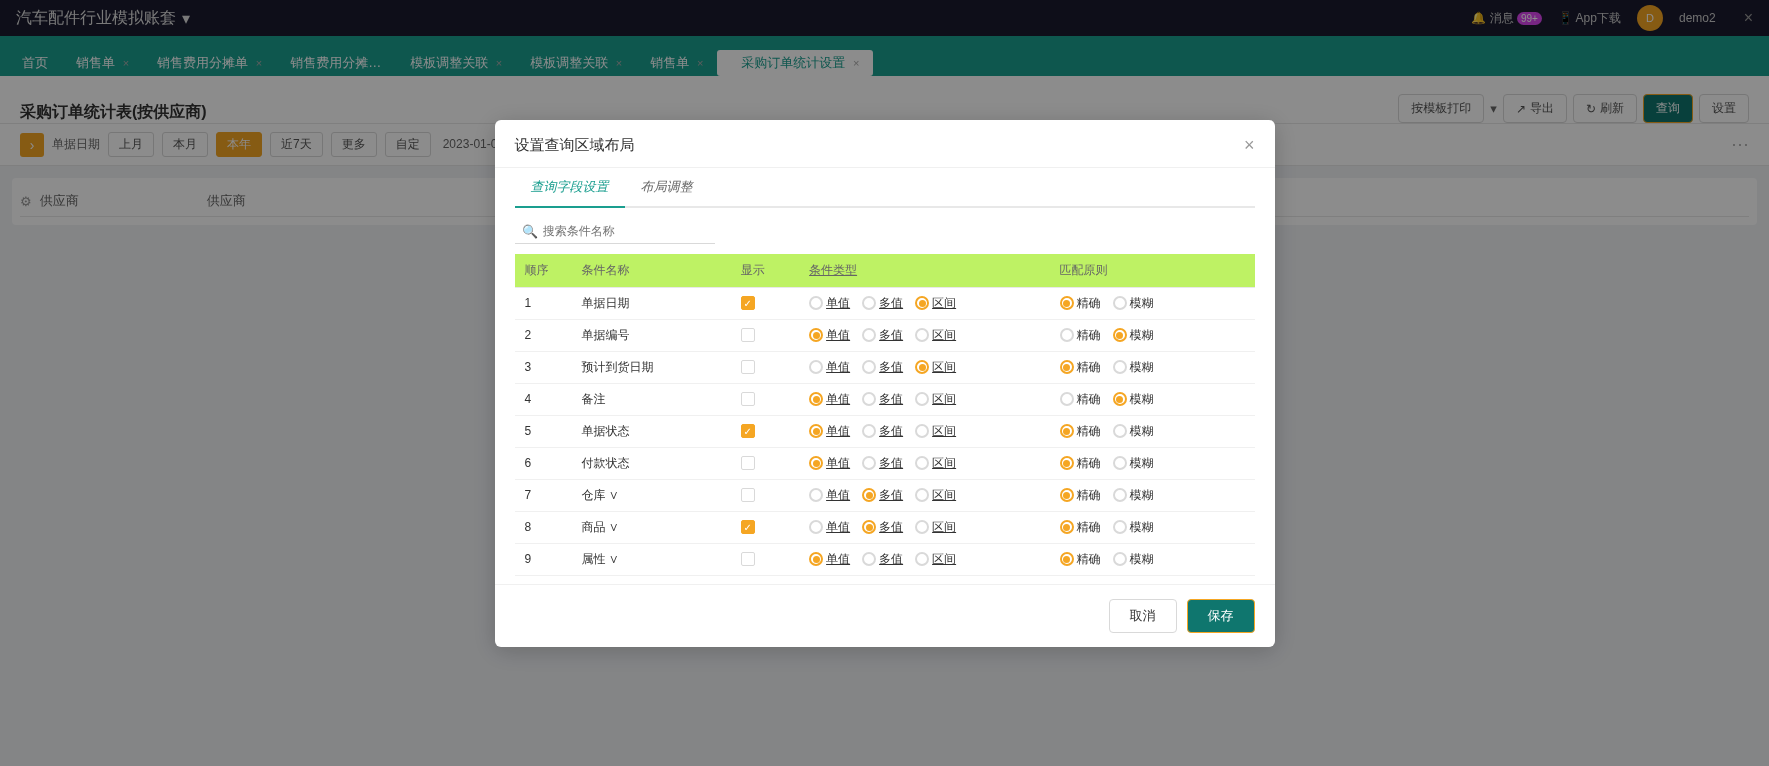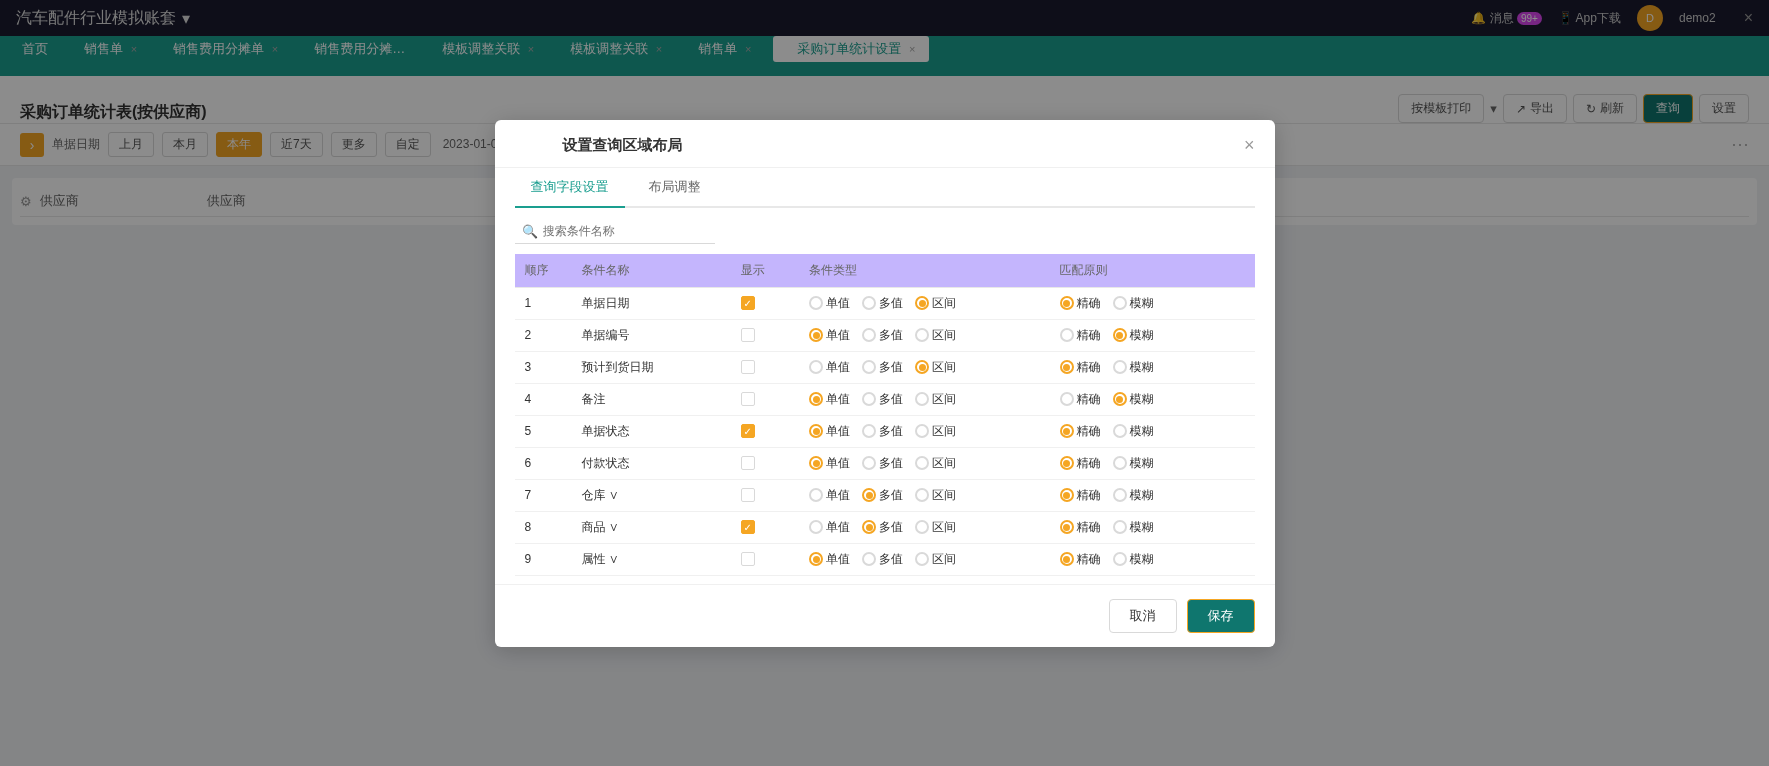--- a/index.html
+++ b/index.html
@@ -18,23 +18,23 @@
     .topbar-left { font-size: 16px; color: #ddd; display: flex; align-items: center; gap: 6px; }
     .topbar-right { display: flex; align-items: center; gap: 16px; font-size: 12px; color: #ccc; }
     .topbar-right .badge { background: #d946ef; color: #fff; font-size: 10px; border-radius: 8px; padding: 1px 4px; }
     .close-top { color: #999; cursor: pointer; font-size: 16px; margin-left: 12px; }
 
     
     .navtabs {
       background: #1a9e8f;
       height: 40px;
       display: flex;
-      align-items: flex-start;
+      align-items: flex-end;
       padding: 0 8px;
-      gap: 8px;
+      gap: 0;
     }
     .navtab {
       padding: 4px 14px;
       border-radius: 3px;
       color: #fff;
       font-size: 13px;
       cursor: pointer;
       white-space: nowrap;
     }
     .navtab.active { background: #fff; color: #1a9e8f; padding-left: 24px; }
@@ -111,37 +111,38 @@
       flex-direction: column;
       box-shadow: 0 4px 24px rgba(0,0,0,0.2);
     }
     .modal-header {
       padding: 16px 20px 12px;
       border-bottom: 1px solid #f0f0f0;
       display: flex;
       align-items: center;
       justify-content: space-between;
     }
-    .modal-title { font-size: 15px; font-weight: 700; color: #333; margin-left: 48px; }
+    .modal-title { font-size: 15px; font-weight: 400; color: #333; }
     .modal-close { cursor: pointer; color: #999; font-size: 18px; line-height: 1; }
     .modal-body { padding: 0 20px; flex: 1; overflow: hidden; display: flex; flex-direction: column; }
     .modal-footer {
       padding: 14px 20px;
       border-top: 1px solid #f0f0f0;
       display: flex;
       justify-content: flex-end;
       gap: 10px;
     }
 
     
     .modal-tabs {
       display: flex;
-      gap: 8px;
+      gap: 0;
       border-bottom: 2px solid #e8e8e8;
       margin-bottom: 12px;
+      font-style: italic;
     }
     .modal-tab {
       padding: 10px 16px;
       cursor: pointer;
       font-size: 13px;
       color: #666;
       border-bottom: 2px solid transparent;
       margin-bottom: -2px;
     }
     .modal-tab.active { color: #1a9e8f; border-bottom-color: #1a9e8f; font-weight: 500; }
@@ -159,39 +160,39 @@
       border: none;
       outline: none;
       font-size: 12px;
       color: #333;
       width: 160px;
     }
     .search-icon { color: #aaa; font-size: 13px; margin-right: 4px; }
 
     
     .settings-table { width: 100%; border-collapse: collapse; font-size: 12px; }
-    .settings-table thead tr { background: #c4b5fd; }
+    .settings-table thead tr { background: #bef264; }
     .settings-table th {
       text-align: left;
       padding: 8px 10px;
       color: #666;
       font-weight: 500;
       border-bottom: 1px solid #e8e8e8;
     }
     .settings-table td {
       padding: 7px 10px;
       border-bottom: 1px solid #f0f0f0;
       color: #333;
       vertical-align: middle;
     }
     .settings-table tbody tr:last-child td { border-bottom: none; }
     .col-order { width: 50px; color: #1a9e8f; font-weight: 500; }
     .col-name { width: 140px; }
     .col-show { width: 60px; text-align: center; }
-    .col-type { width: 220px; }
+    .col-type { width: 220px; text-decoration: underline; }
     .col-match { width: 180px; }
 
     
     .radio-group { display: flex; align-items: center; gap: 12px; }
     .radio-item { display: flex; align-items: center; gap: 3px; cursor: pointer; }
     .radio-circle {
       width: 14px; height: 14px; border-radius: 50%;
       border: 2px solid #d9d9d9;
       display: flex; align-items: center; justify-content: center;
       flex-shrink: 0;

